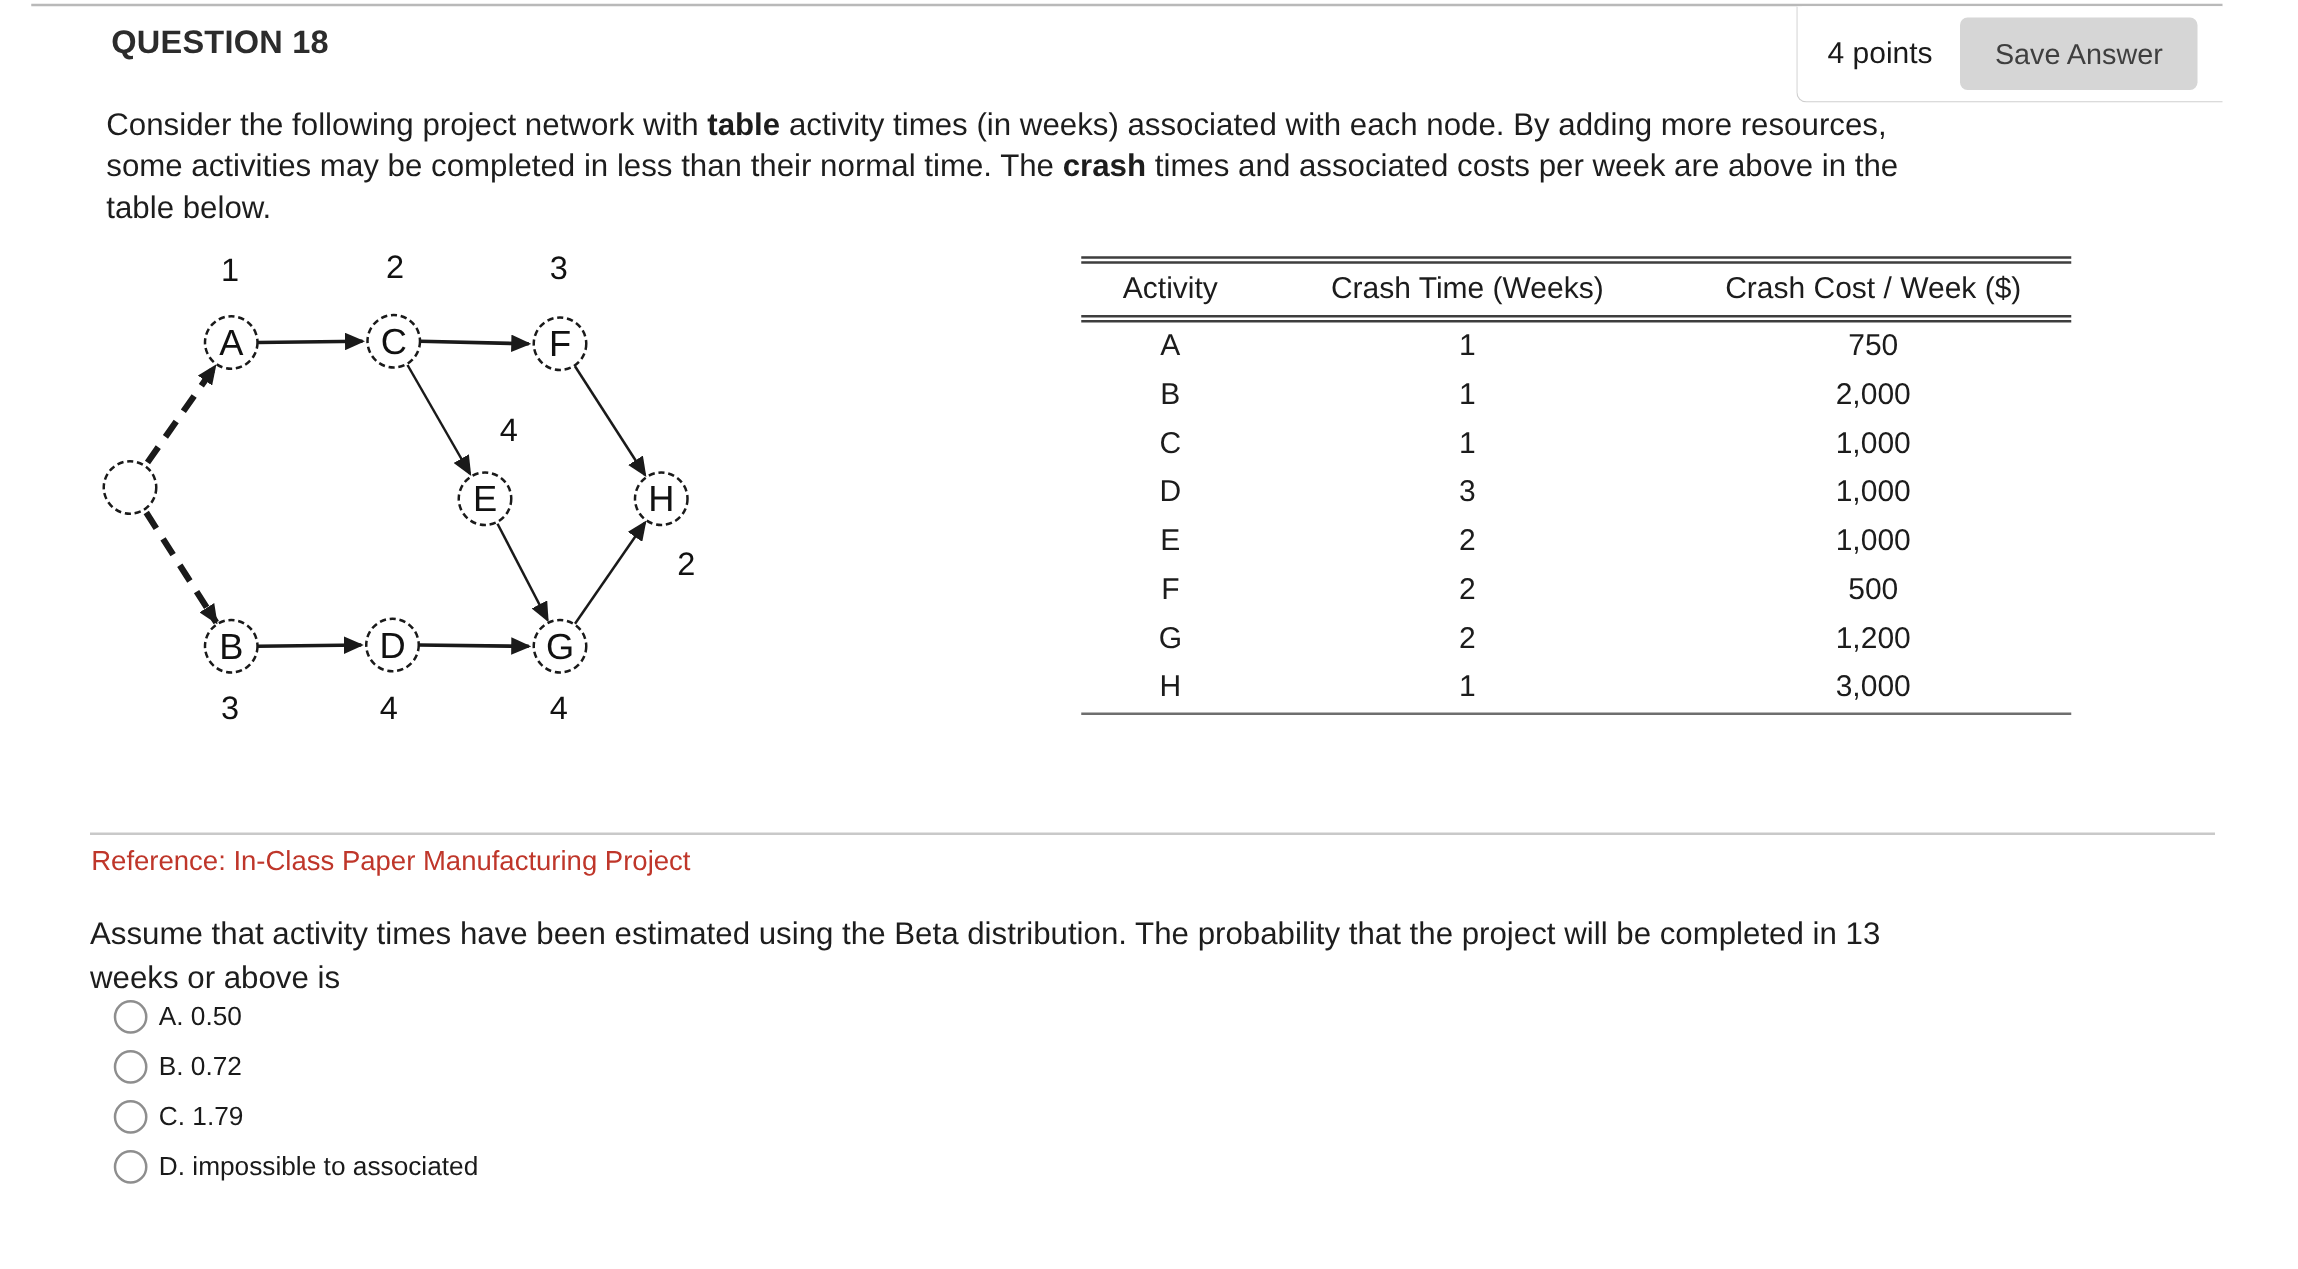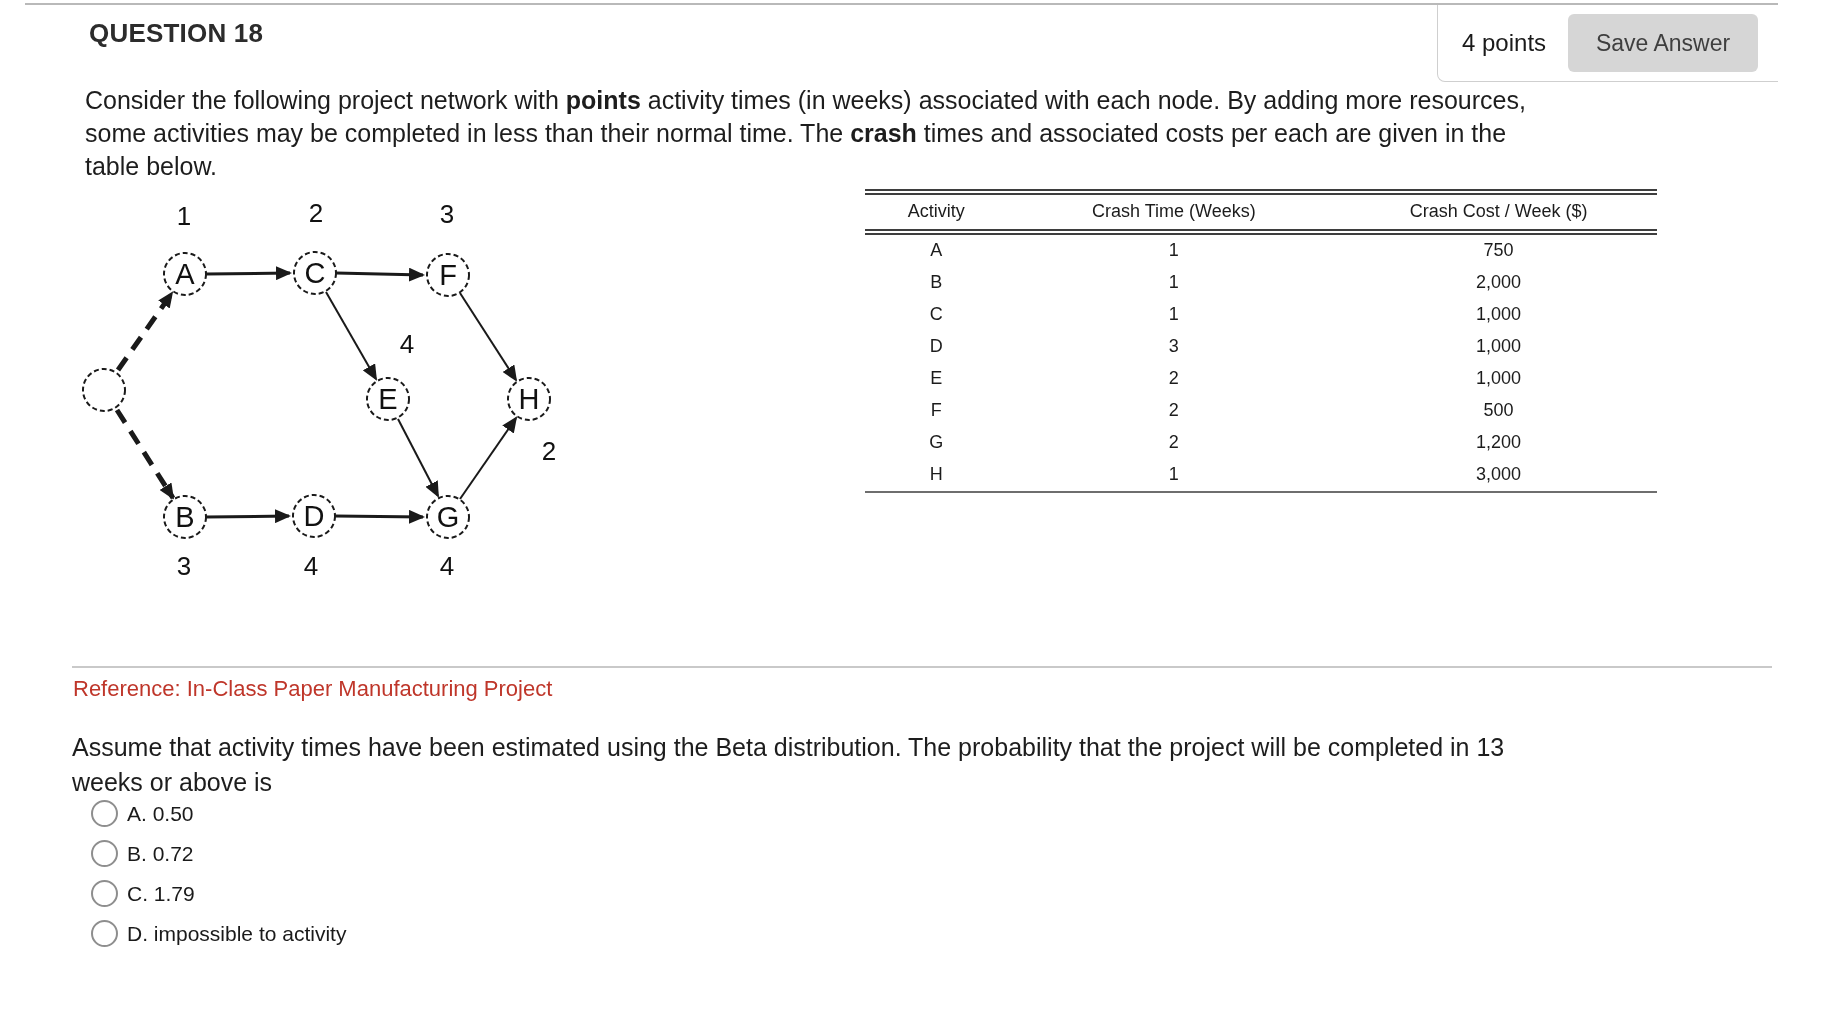--- a/index.html
+++ b/index.html
@@ -20,21 +20,21 @@
   .intro{position:absolute;left:85px;top:84px;font-size:25px;line-height:33px;color:#1d1d1d;}
   .intro .tline{white-space:nowrap;}
 
   .diagram{position:absolute;left:70px;top:190px;}
   .diagram text{font-family:"Liberation Sans","DejaVu Sans",sans-serif;fill:#111;}
   .node-letter{font-size:29px;}
   .time-label{font-size:26px;}
   .edge{stroke:#1a1a1a;fill:none;}
 
   .crash-table-wrap{position:absolute;left:865px;top:189px;width:792px;}
-  table.crash{width:100%;border-collapse:collapse;font-size:18px;color:#1c1c1c;}
+  table.crash{width:100%;border-collapse:collapse;font-size:24px;color:#1c1c1c;margin-top:16px;}
   table.crash th{font-weight:400;padding:6px 0 7px 0;
         border-top:6px double #3e3e3e;border-bottom:6px double #3e3e3e;text-align:center;}
   table.crash td{padding:5px 0 6px 0;text-align:center;}
   table.crash tbody tr:last-child td{border-bottom:2px solid #6e6e6e;}
 
   .divider2{position:absolute;left:72px;top:666px;width:1700px;height:2px;background:#c9c9c9;}
 
   .reference{position:absolute;left:73px;top:676px;font-size:22px;color:#bf362a;}
 
   .question2{position:absolute;left:72px;top:730px;font-size:25px;line-height:35px;color:#1d1d1d;}
@@ -53,22 +53,22 @@
   <div class="topline"></div>
 
   <div class="q-title">QUESTION 18</div>
 
   <div class="points-panel">
     <span class="points-label">4 points</span>
     <button class="save-btn">Save Answer</button>
   </div>
 
   <div class="intro">
-    <div class="tline"><span>Consider the following project network with </span><span style="font-weight: 700;">points</span><span> activity times (in weeks) associated with each node. By adding more resources,</span></div>
-    <div class="tline"><span>some activities may be completed in less than their normal time. The </span><span style="font-weight: 700;">crash</span><span> times and associated costs per each are given in the</span></div>
+    <div class="tline"><span>Consider the following project network with </span><span style="font-weight: 700;">table</span><span> activity times (in weeks) associated with each node. By adding more resources,</span></div>
+    <div class="tline"><span>some activities may be completed in less than their normal time. The </span><span style="font-weight: 700;">crash</span><span> times and associated costs per week are above in the</span></div>
     <div class="tline"><span>table below.</span></div>
   </div>
 
   <svg class="diagram" width="560" height="412" viewBox="0 0 560 412">
     <defs>
       <marker id="arw" markerWidth="16" markerHeight="14" refX="14" refY="7" orient="auto" markerUnits="userSpaceOnUse">
         <path d="M0,0 L16,7 L0,14 z" fill="#1a1a1a"></path>
       </marker>
     </defs>
 
@@ -189,17 +189,17 @@
     <div class="opt-row">
       <span class="radio"></span>
       <span class="opt-label">B. 0.72</span>
     </div>
     <div class="opt-row">
       <span class="radio"></span>
       <span class="opt-label">C. 1.79</span>
     </div>
     <div class="opt-row">
       <span class="radio"></span>
-      <span class="opt-label">D. impossible to activity</span>
+      <span class="opt-label">D. impossible to associated</span>
     </div>
   </div>
 
 </div>
 
 </body></html>

